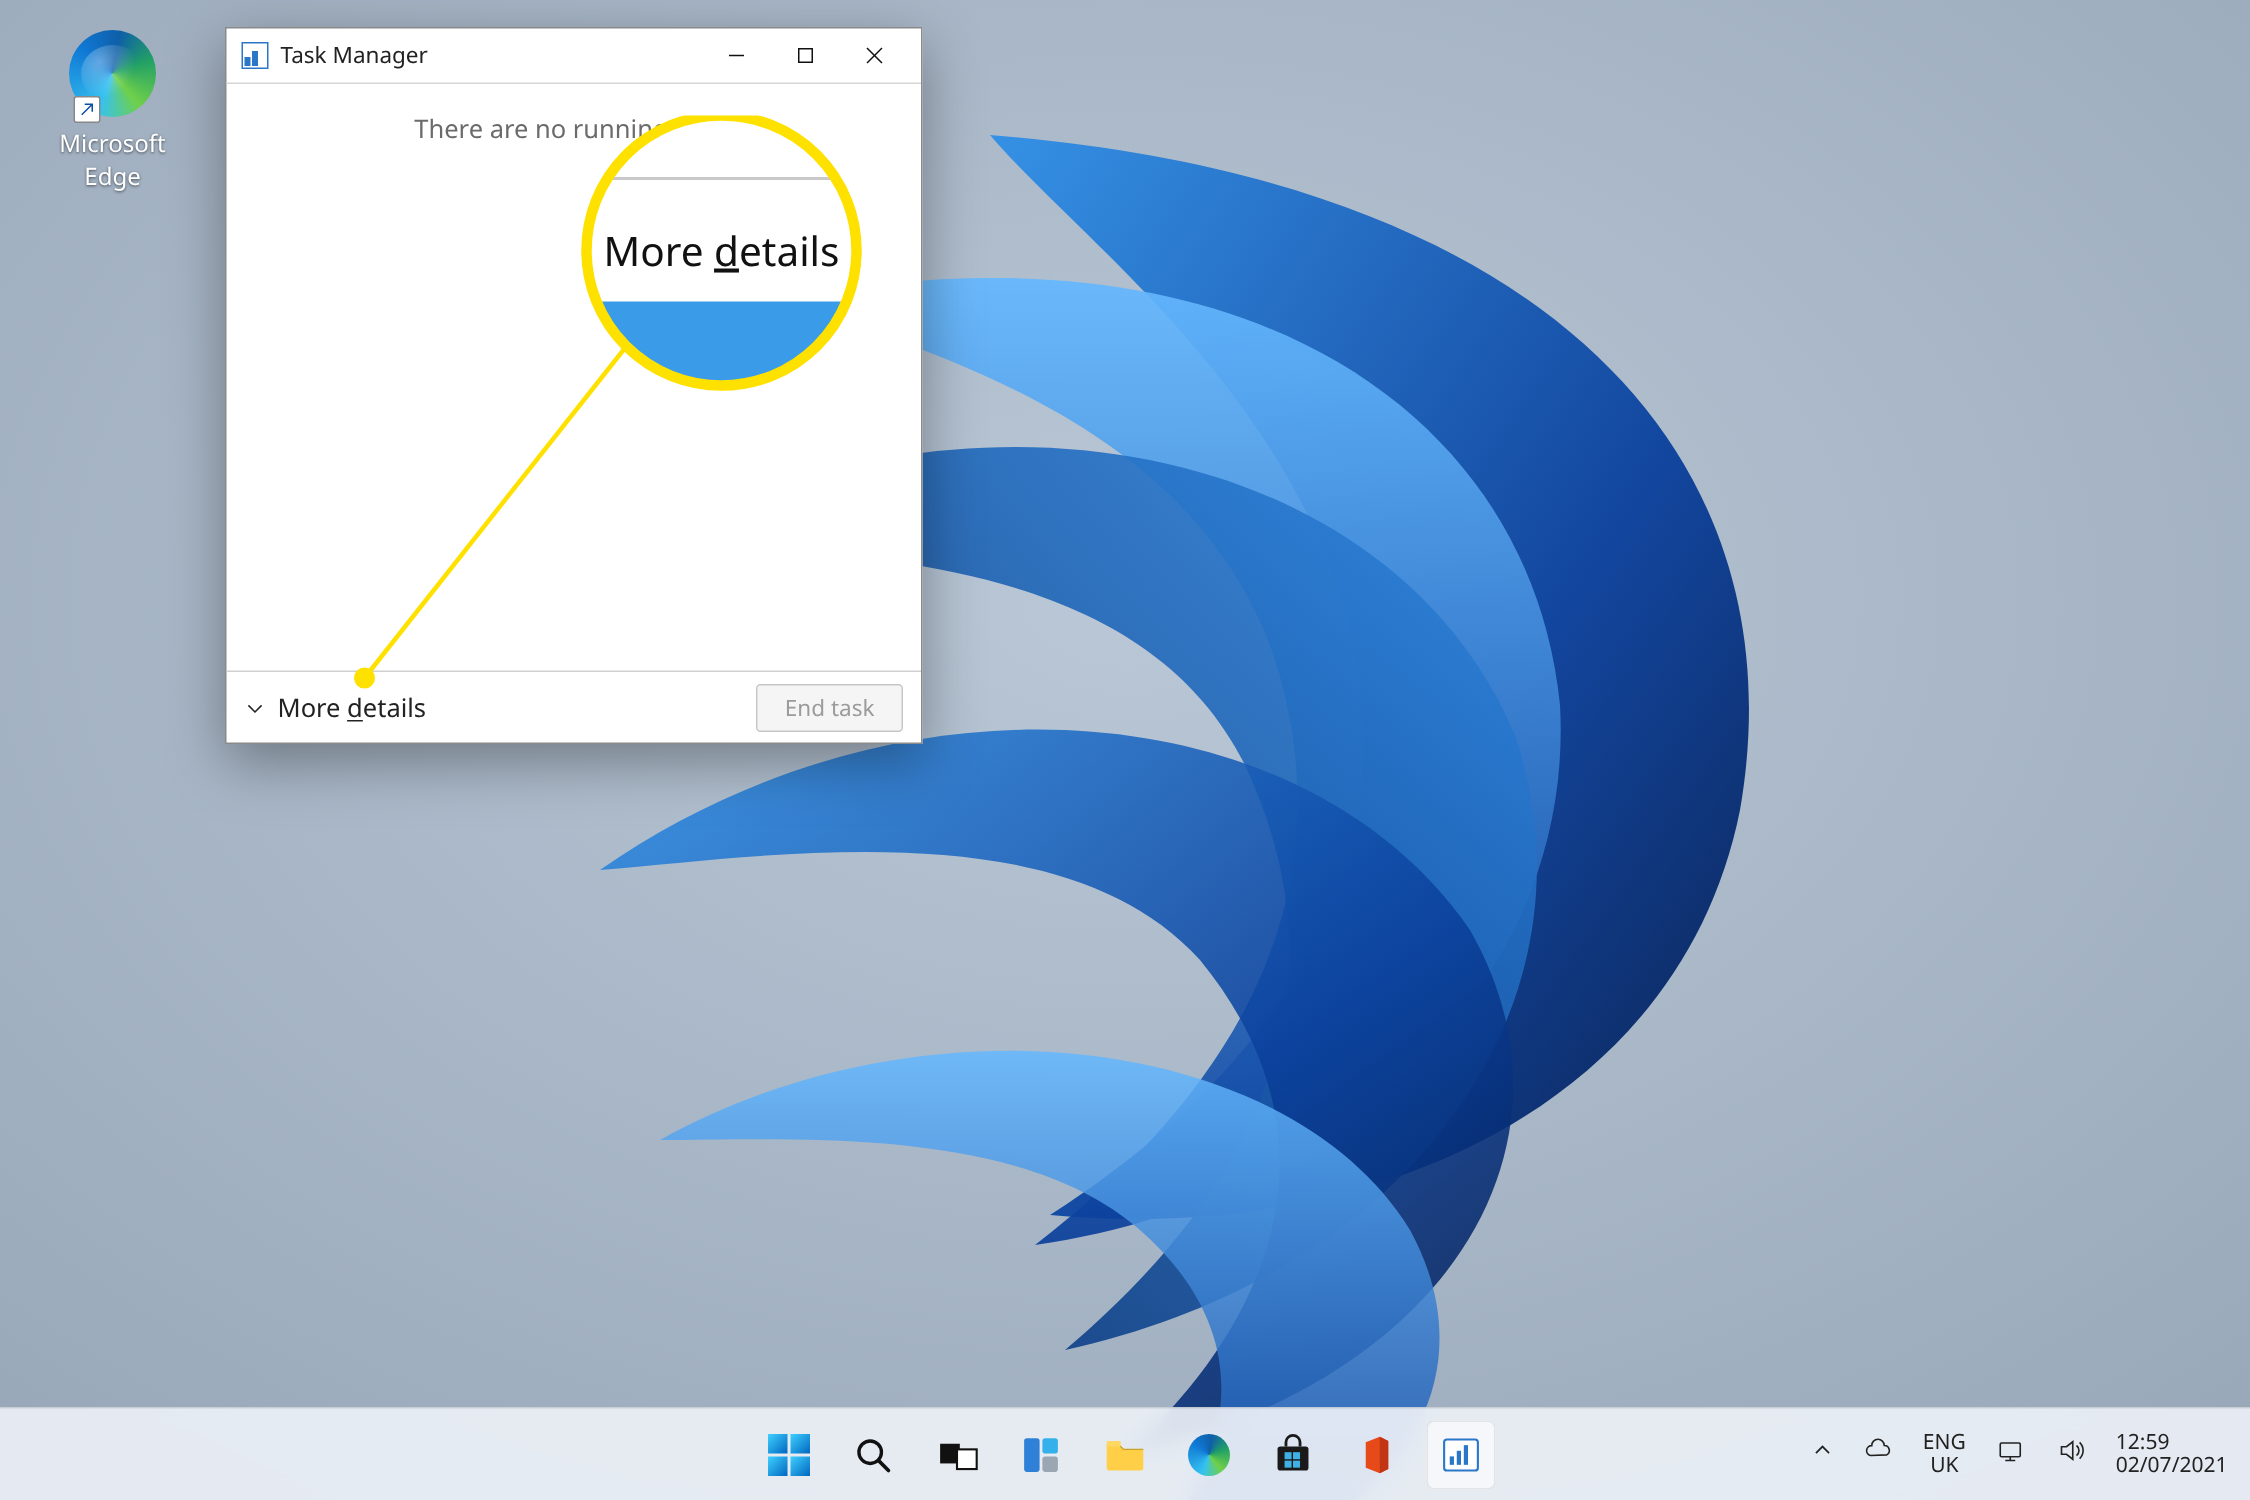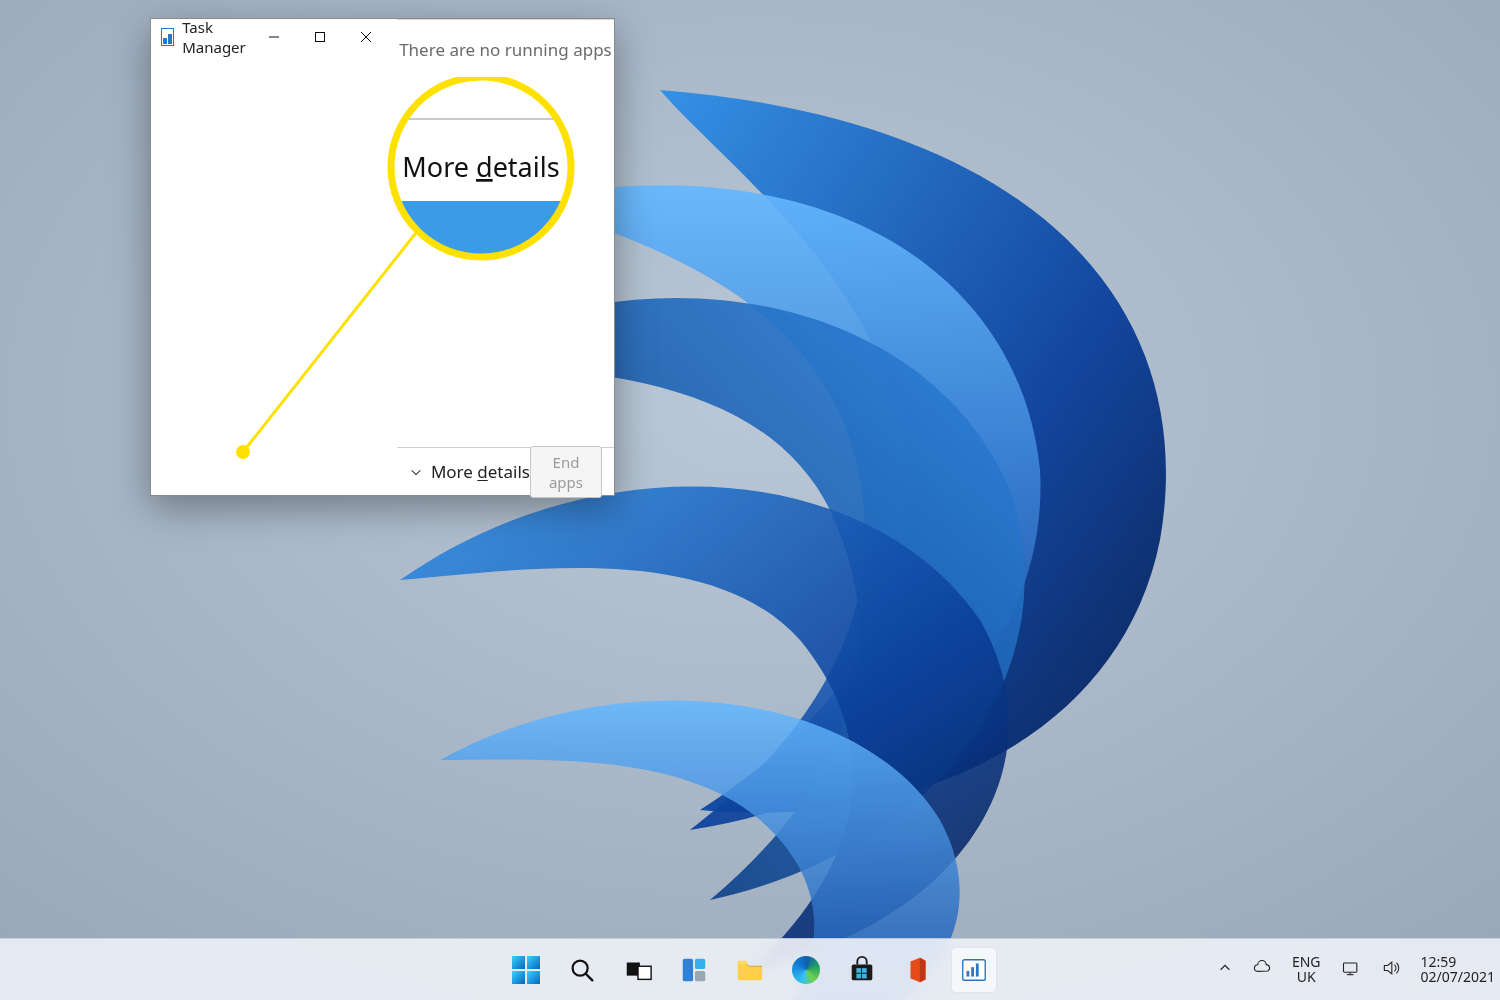--- a/index.html
+++ b/index.html
@@ -11,21 +11,21 @@
 
 .desktop-icon{position:absolute;left:25px;top:20px;width:100px;text-align:center;color:#fff;font-size:16px;text-shadow:0 1px 2px rgba(0,0,0,.6)}
 .desktop-icon .edge{width:58px;height:58px;margin:0 auto 6px;border-radius:50%;
   background:conic-gradient(from 200deg,#35c2f1 0deg,#0f78d4 110deg,#0f5fa8 170deg,#22a065 230deg,#6fd04a 300deg,#35c2f1 360deg);
   position:relative}
 .desktop-icon .edge::after{content:"";position:absolute;left:8px;top:10px;width:42px;height:38px;border-radius:50%;
   background:radial-gradient(circle at 30% 30%,rgba(255,255,255,.35),rgba(255,255,255,0) 60%)}
 .desktop-icon .shortcut{position:absolute;left:3px;bottom:-4px;width:18px;height:18px;background:#fff;border:1px solid #888;border-radius:2px;display:flex;align-items:center;justify-content:center}
 .desktop-icon .shortcut svg{width:12px;height:12px}
 
-.window{position:absolute;left:150px;top:18px;width:465px;height:478px;background:#fff;border:1px solid #8a8a8a;box-shadow:0 12px 36px rgba(0,0,0,.35);display:flex;flex-direction:row}
+.window{position:absolute;left:150px;top:18px;width:465px;height:478px;background:#fff;border:1px solid #8a8a8a;box-shadow:0 12px 36px rgba(0,0,0,.35);display:flex;flex-direction:column}
 .titlebar{height:36px;display:flex;align-items:center;padding:0 8px;font-size:15px;color:#222}
 .titlebar .appicon{width:18px;height:18px;margin:0 8px 0 2px;border:1px solid #2a77c9;position:relative}
 .titlebar .appicon::before{content:"";position:absolute;left:1px;bottom:1px;width:4px;height:6px;background:#2a77c9}
 .titlebar .appicon::after{content:"";position:absolute;left:6px;bottom:1px;width:4px;height:10px;background:#2a77c9;box-shadow:5px 0 0 -2px #2a77c9,5px -2px 0 -2px #2a77c9,5px 2px 0 -2px #2a77c9}
 .winbtns{margin-left:auto;display:flex}
 .winbtn{width:46px;height:30px;display:flex;align-items:center;justify-content:center;color:#222}
 .winbtn svg{width:12px;height:12px;stroke:#111;stroke-width:1;fill:none}
 .client{flex:1;border-top:1px solid #d6d6d6;display:flex;flex-direction:column}
 .client .msg{text-align:center;color:#6b6b6b;font-size:17px;padding:18px 0 0}
 .client .gap{flex:1}
@@ -39,21 +39,21 @@
 .annot{position:absolute;left:163px;top:77px;width:452px;height:400px;pointer-events:none}
 .annot svg{width:100%;height:100%}
 
 .taskbar{position:absolute;left:0;bottom:0;width:100%;height:62px;background:rgba(235,240,246,.92);backdrop-filter:blur(6px);border-top:1px solid rgba(0,0,0,.12);display:flex;align-items:center}
 .tb-center{position:absolute;left:50%;transform:translateX(-50%);display:flex;gap:10px;align-items:center}
 .tbicon{width:46px;height:46px;border-radius:5px;display:flex;align-items:center;justify-content:center}
 .tbicon.active{background:rgba(255,255,255,.6);box-shadow:inset 0 0 0 1px rgba(0,0,0,.08)}
 .tbicon svg,.tbicon .glyph{width:30px;height:30px}
 .start{display:grid;grid-template-columns:1fr 1fr;grid-template-rows:1fr 1fr;gap:2px;width:28px;height:28px}
 .start div{background:linear-gradient(135deg,#3fd0ff,#0067c0)}
-.tray{margin-left:auto;display:flex;align-items:center;gap:20px;padding-right:5px;color:#222;font-size:14px}
+.tray{margin-left:auto;display:flex;align-items:center;gap:20px;padding-right:15px;color:#222;font-size:14px}
 .tray .lang{line-height:1.05;text-align:center}
 .tray .clock{line-height:1.05;}
 .tray svg{width:20px;height:20px;stroke:#222;stroke-width:1.3;fill:none}
 .tray .chev svg{width:14px;height:14px}
 
 .folder{fill:#ffcf48}
 .edge-mini{width:28px;height:28px;border-radius:50%;background:conic-gradient(from 200deg,#35c2f1 0deg,#0f78d4 110deg,#0f5fa8 170deg,#22a065 230deg,#6fd04a 300deg,#35c2f1 360deg)}
 </style>
 </head>
 <body>
@@ -83,20 +83,33 @@
     <rect width="1500" height="1000" fill="url(#bg)"></rect>
     <g transform="translate(780 500)">
       <path d="M-120 -410 C 260 -380 420 -190 380 40 C 340 240 130 330 -80 310 C 60 220 160 90 120 -80 C 80 -240 -60 -340 -120 -410 Z" fill="url(#p1)" opacity=".95"></path>
       <path d="M-260 -300 C 40 -360 240 -230 260 -30 C 270 150 120 300 -90 330 C 40 230 120 100 70 -60 C 20 -210 -140 -260 -260 -300 Z" fill="url(#p2)" opacity=".92"></path>
       <path d="M-350 -140 C -120 -260 150 -200 230 -10 C 290 170 160 350 -70 400 C 60 290 120 160 50 10 C -20 -130 -210 -130 -350 -140 Z" fill="url(#p3)" opacity=".9"></path>
       <path d="M-380 80 C -180 -60 90 -40 200 120 C 280 260 190 420 -30 470 C 80 370 110 250 20 140 C -70 40 -260 70 -380 80 Z" fill="url(#p1)" opacity=".88"></path>
       <path d="M-340 260 C -160 160 80 190 160 320 C 220 430 140 540 -40 560 C 50 480 60 390 -20 320 C -100 250 -250 260 -340 260 Z" fill="url(#p2)" opacity=".85"></path>
     </g>
   </svg>
 
+  <div class="desktop-icon">
+    <div class="edge">
+      <span class="shortcut">
+        <svg viewBox="0 0 24 24">
+            <path d="M5 19 19 5 M9 5h10v10" stroke="#0a4fa3" stroke-width="2" fill="none"></path>
+          </svg>
+      </span>
+    </div>
+    <div>
+      <span>Microsoft</span><br>
+      <span>Edge</span>
+    </div>
+  </div>
 
   <div class="window">
     <div class="titlebar">
       <span class="appicon"></span>
       <span>Task Manager</span>
       <div class="winbtns">
         <div class="winbtn">
             <svg viewBox="0 0 12 12">
               <line x1="1" y1="6" x2="11" y2="6"></line>
             </svg>
@@ -117,21 +130,21 @@
     <div class="client">
       <div class="msg">There are no running apps</div>
       <div class="gap"></div>
       <div class="footer">
         <div class="more">
           <svg viewBox="0 0 16 16">
               <polyline points="3,6 8,11 13,6"></polyline>
             </svg>
           <span class="mdl"><span>More </span><span class="ul">d</span><span>etails</span></span>
         </div>
-        <button class="endtask">End apps</button>
+        <button class="endtask">End task</button>
       </div>
     </div>
   </div>
 
   <div class="annot">
     <svg viewBox="0 0 452 400">
       <defs>
         <clipPath id="lens">
             <circle cx="318" cy="90" r="90"></circle>
           </clipPath>

